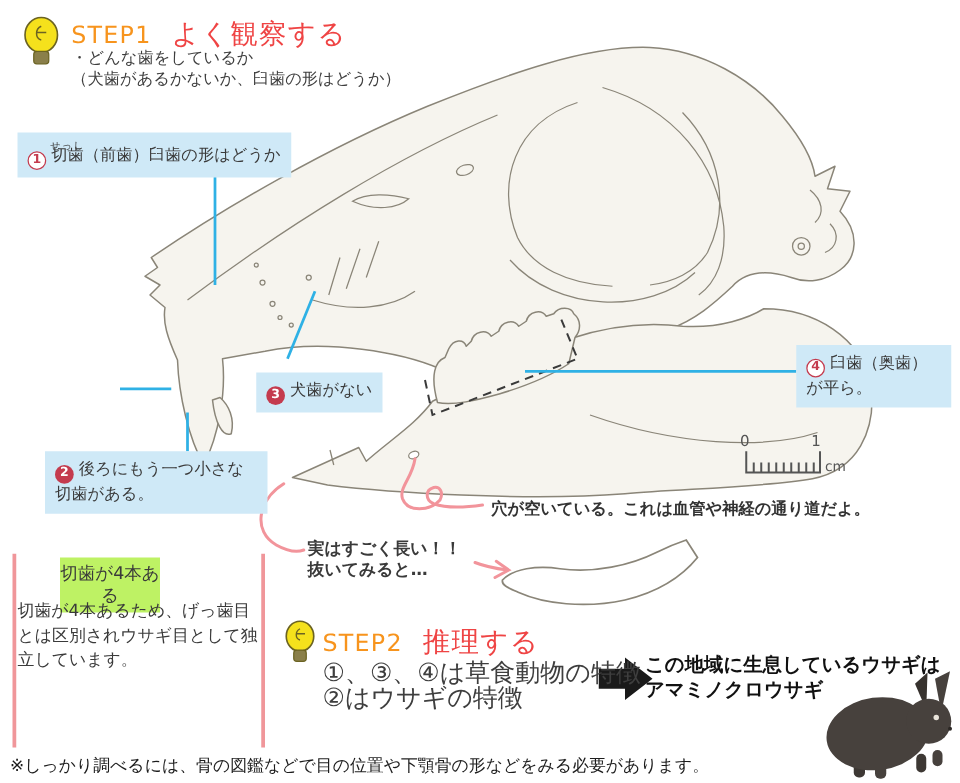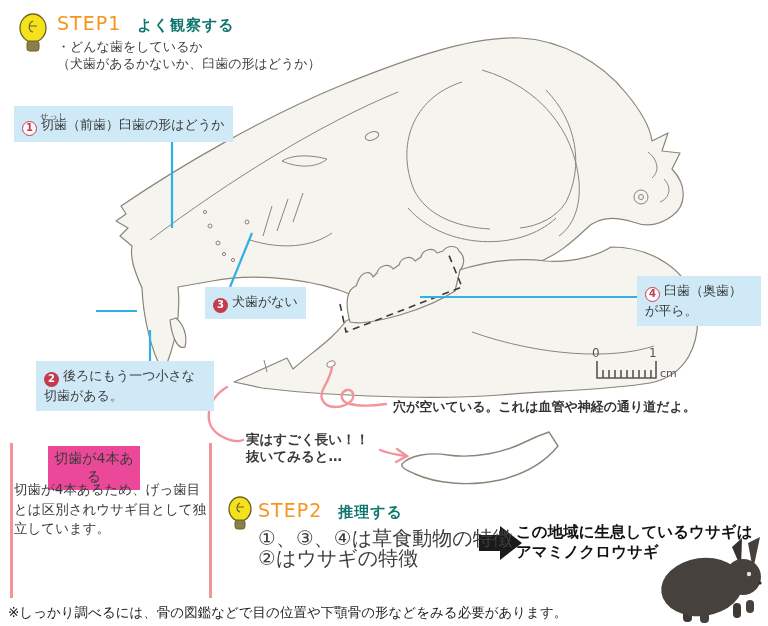--- a/index.html
+++ b/index.html
@@ -2,37 +2,37 @@
 <html><head>
 <meta charset="utf-8">
 <style>
   html,body{margin:0;padding:0;background:#fff;}
   .page{position:relative;width:768px;height:626px;background:#ffffff;overflow:hidden;
         font-family:"DejaVu Sans","Liberation Sans",sans-serif;color:#3e3e3e;}
   .abs{position:absolute;}
   svg{display:block;}
   .step-head{white-space:nowrap;}
   .step-label{color:#f7941d;font-size:19px;font-weight:normal;letter-spacing:1px;}
-  .step-title{color:#0f766e;font-size:15px;font-weight:bold;margin-left:16px;letter-spacing:1px;}
+  .step-title{color:#ef4444;font-size:22px;font-weight:normal;margin-left:16px;letter-spacing:1px;}
   .body-line{font-size:13px;color:#3e3e3e;white-space:nowrap;line-height:17px;}
   .bluebox{background:#cfe9f7;color:#3a3a3a;font-size:13px;line-height:18px;padding:6px 8px;}
   .nowrap{white-space:nowrap;}
   .circ{display:inline-flex;width:15px;height:15px;border-radius:50%;align-items:center;
         justify-content:center;font-size:10px;font-weight:bold;margin-right:4px;
         vertical-align:-2px;box-sizing:border-box;flex:0 0 auto;}
   .circ.outline{border:1.6px solid #c43b4e;color:#c43b4e;background:#fff;}
   .circ.solid{background:#c43b4e;color:#fff;}
   .rw{position:relative;display:inline-block;}
   .rw .ft{position:absolute;left:50%;transform:translateX(-50%);top:-8px;font-size:8px;
           color:#3a3a3a;white-space:nowrap;letter-spacing:1px;}
   .pad-top{padding-top:10px;}
   .note-pink{font-size:13.5px;font-weight:600;color:#3a3a3a;line-height:17px;white-space:nowrap;}
   .holetext{font-size:13px;color:#333;white-space:nowrap;font-weight:bold;}
-  .leftbox-head{background:#ec4899;font-size:14px;color:#3a3a3a;text-align:center;
-                padding:4px 0;width:92px;}
+  .leftbox-head{background:#bef264;font-size:14px;color:#3a3a3a;text-align:center;
+                padding:4px 0;width:80px;}
   .leftbox-body{width:197px;font-size:13.5px;line-height:19.5px;color:#3a3a3a;}
   .vrule{width:2.5px;background:#f0969a;}
   .step2-line{font-size:20px;line-height:20px;color:#3e3e3e;white-space:nowrap;}
   .conclusion{font-size:15.5px;line-height:20px;color:#111;font-weight:bold;white-space:nowrap;}
   .footnote{font-size:13.5px;color:#1c1c1c;white-space:nowrap;}
   .scale-num{font-size:12px;color:#555;}
   .scale-unit{font-size:11px;color:#555;}
 </style>
 </head>
 <body>
@@ -144,21 +144,21 @@
   <div class="abs step-head" style="left:57px;top:12px">
     <span class="step-label">STEP1</span><span class="step-title">よく観察する</span>
   </div>
   <div class="abs body-line" style="left:57px;top:38px">・どんな歯をしているか</div>
   <div class="abs body-line" style="left:57px;top:55px">（犬歯があるかないか、臼歯の形はどうか）</div>
 
   <div class="abs bluebox nowrap pad-top" style="left:14px;top:106px">
     <span class="circ outline">1</span><span class="rw"><span class="ft">せっし</span><span>切歯</span></span><span>（前歯）臼歯の形はどうか</span>
   </div>
 
-  <div class="abs bluebox nowrap" style="left:205px;top:287px">
+  <div class="abs bluebox nowrap" style="left:205px;top:298px">
     <span class="circ solid">3</span><span>犬歯がない</span>
   </div>
 
   <div class="abs bluebox" style="left:36px;top:361px;width:162px">
     <span class="circ solid">2</span><span>後ろにもう一つ小さな切歯がある。</span>
   </div>
 
   <div class="abs bluebox" style="left:637px;top:276px;width:108px">
     <span class="circ outline">4</span><span>臼歯（奥歯）が平ら。</span>
   </div>

